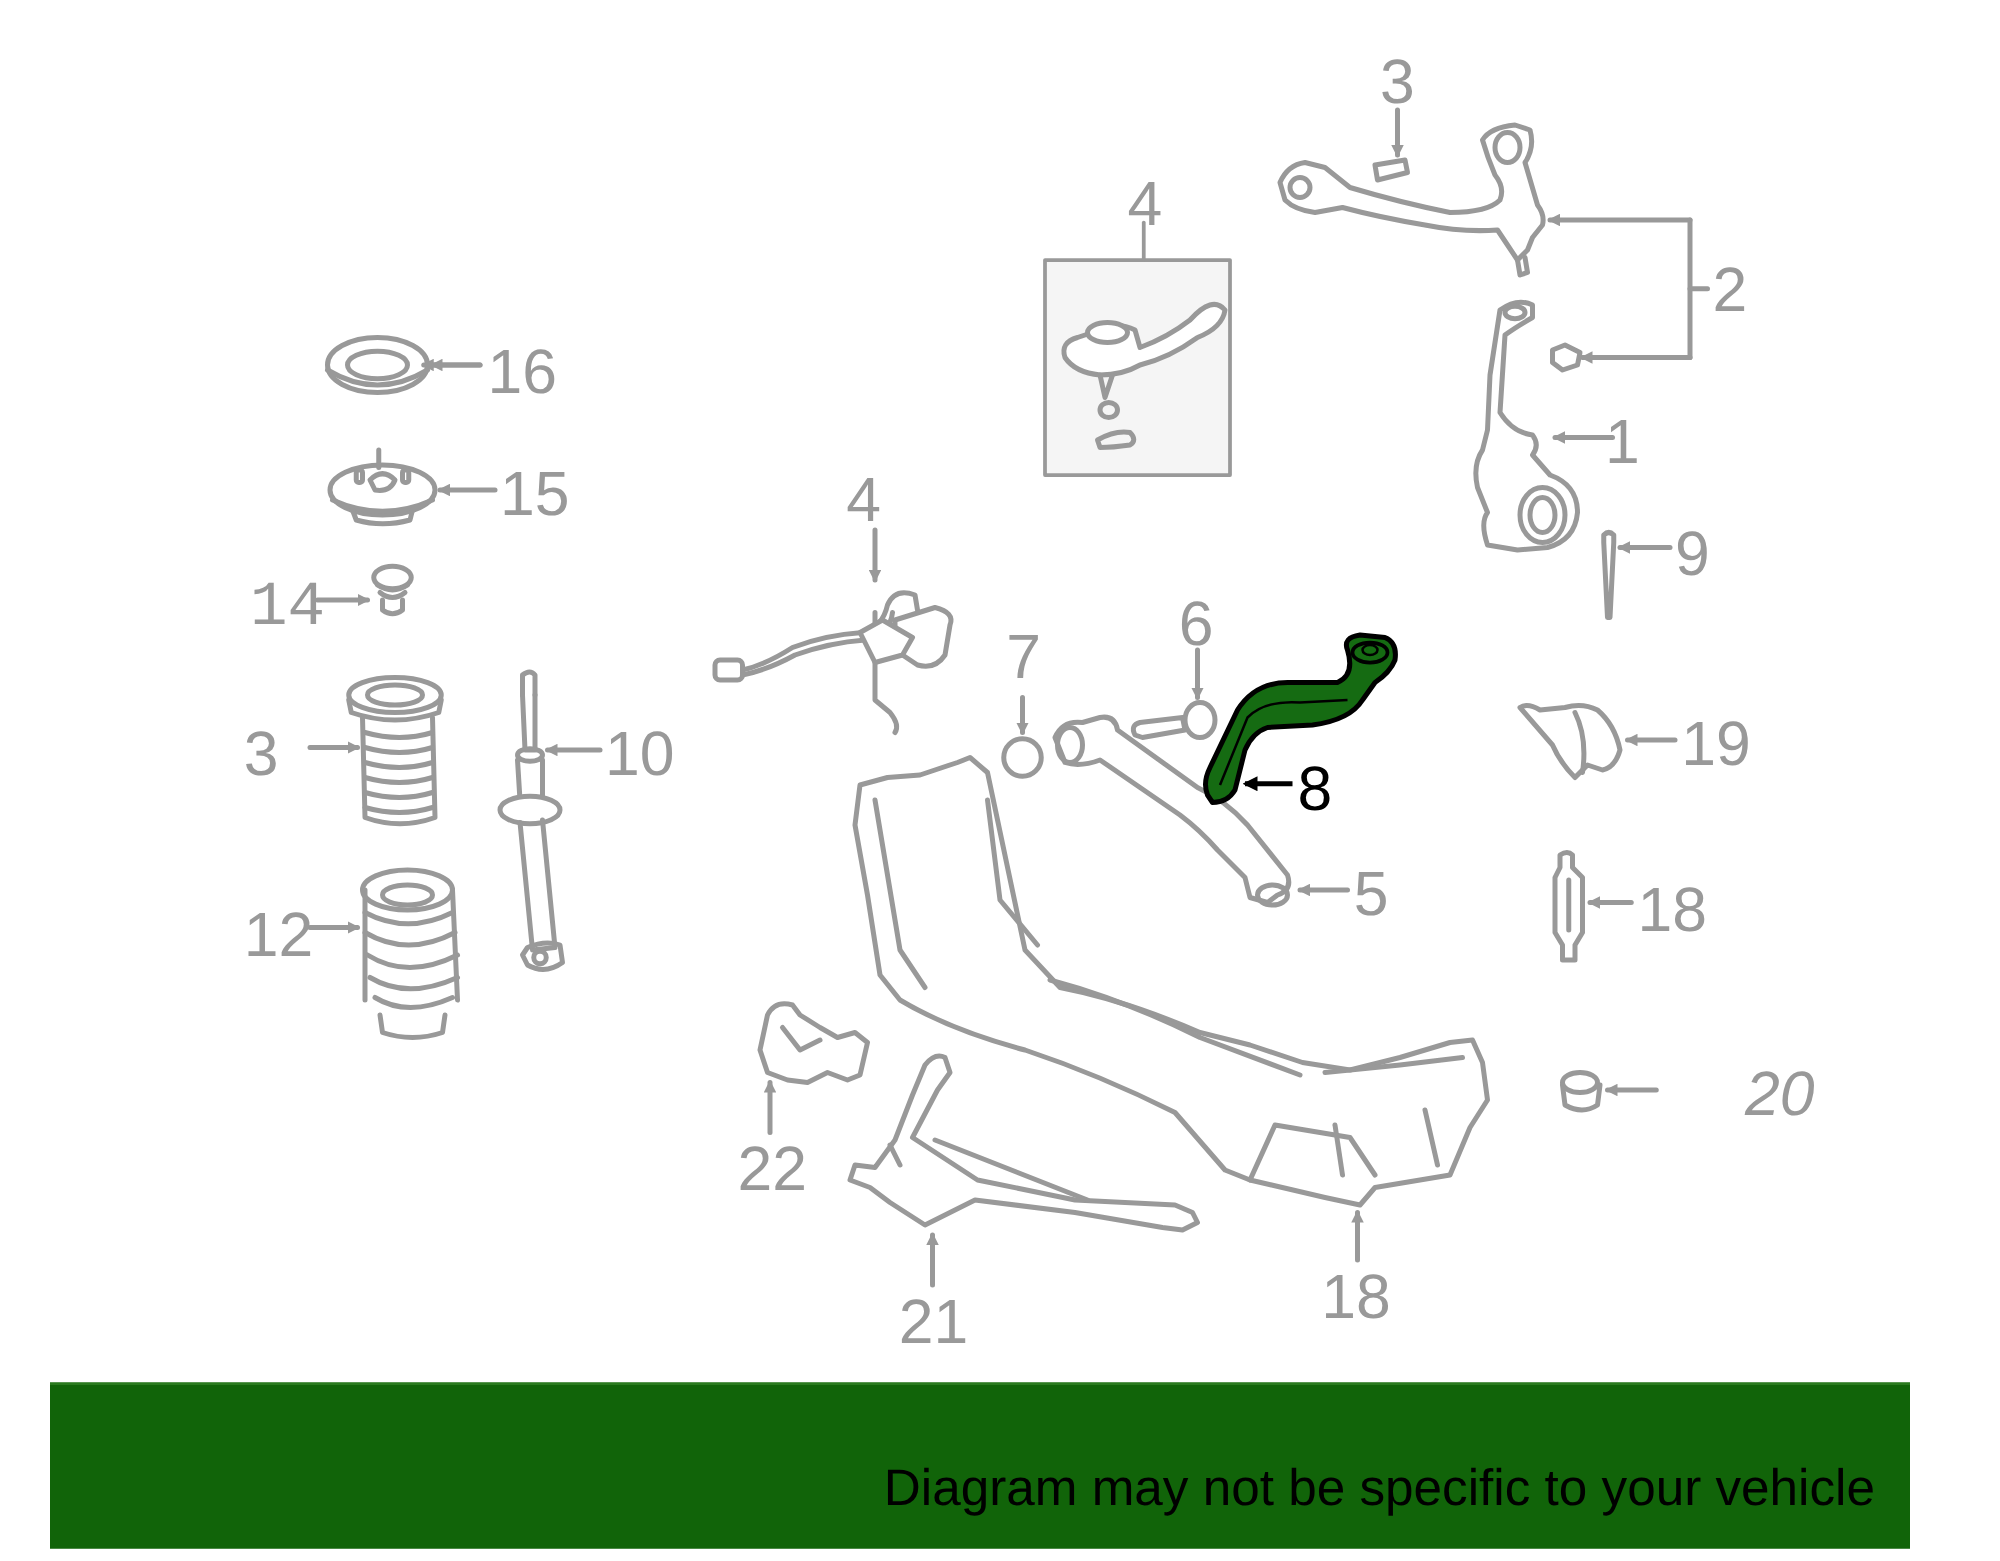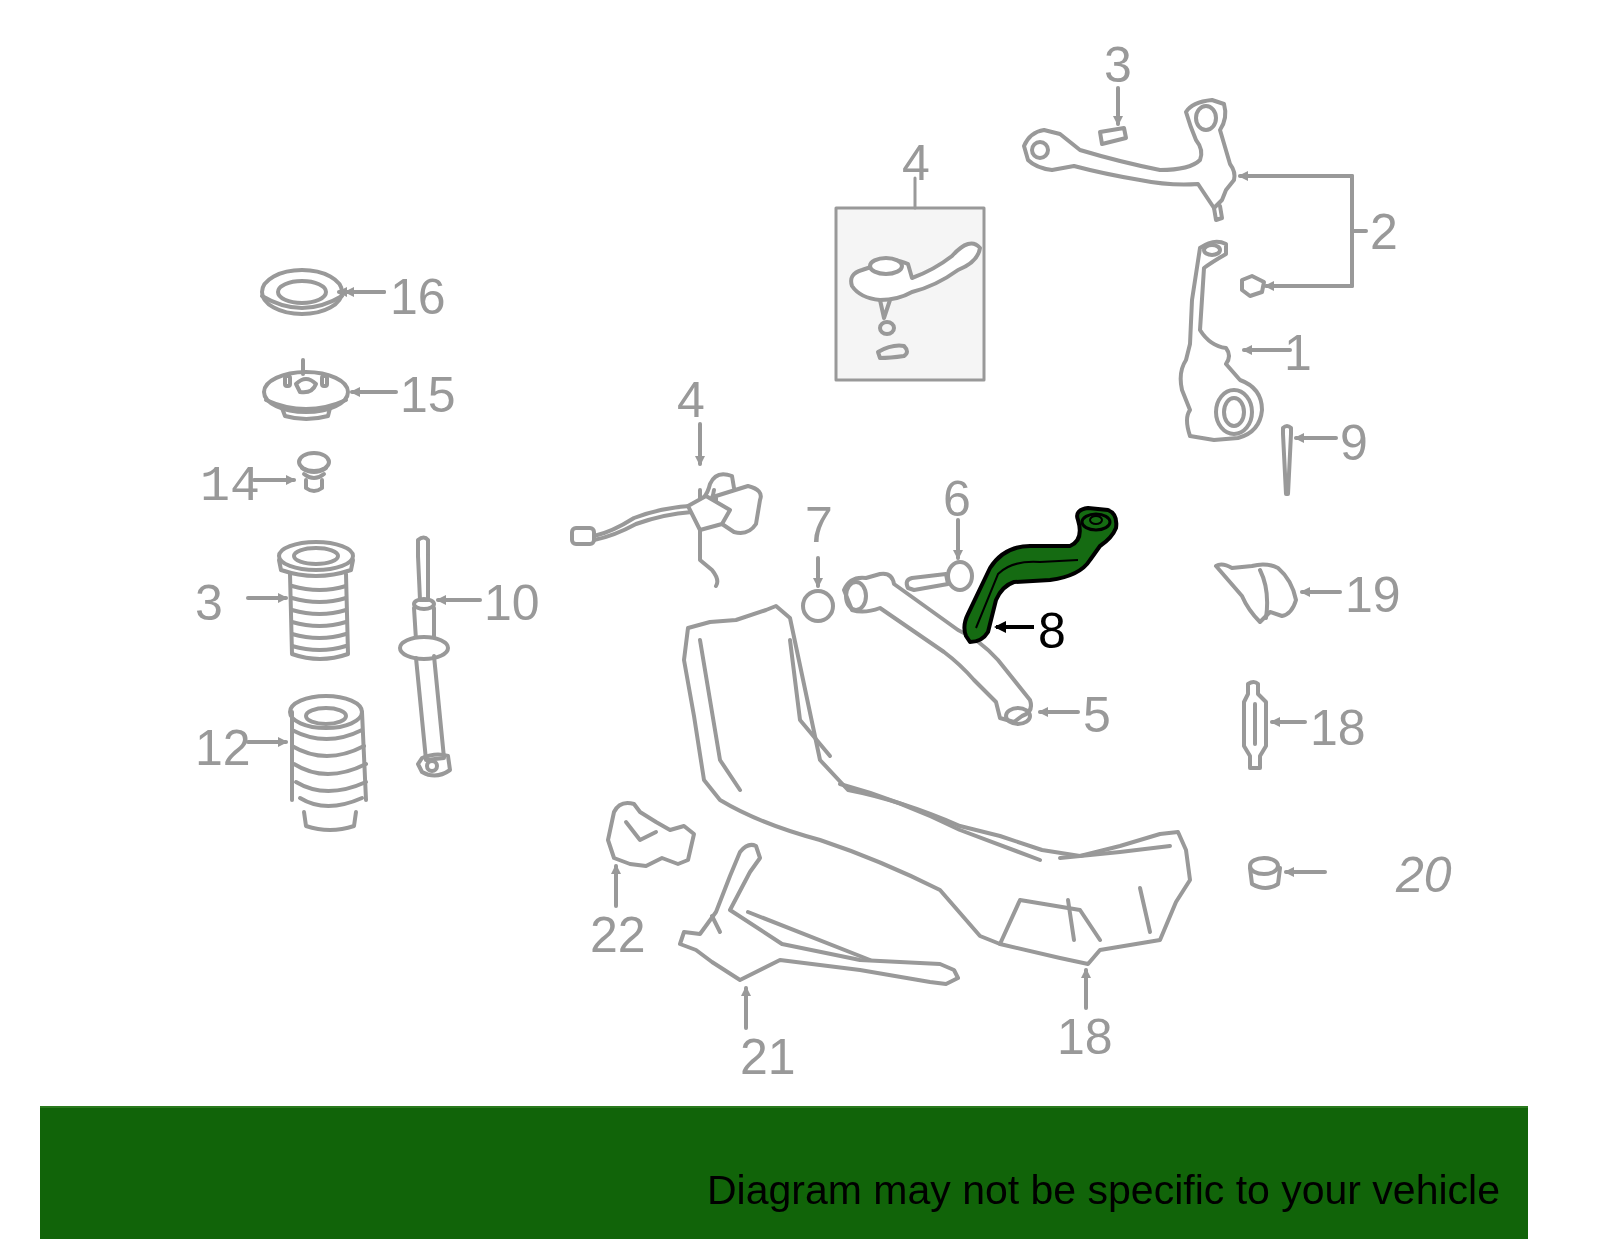--- a/index.html
+++ b/index.html
@@ -223,19 +223,19 @@
   <span class="callout" style="left:1345px;top:570px;">19</span>
   <span class="callout" style="left:195px;top:723px;">12</span>
   <span class="callout" style="left:195px;top:578px;">3</span>
   <span class="callout" style="left:200px;top:462px;font-family:Liberation Mono, monospace;">14</span>
   <span class="callout" style="left:400px;top:370px;">15</span>
   <span class="callout" style="left:390px;top:272px;">16</span>
   <span class="callout" style="left:677px;top:375px;">4</span>
   <span class="callout" style="left:1057px;top:1012px;">18</span>
   <span class="callout" style="left:1310px;top:703px;">18</span>
   <span class="callout" style="left:1396px;top:850px;font-style:italic;">20</span>
-  <span class="callout" style="left:719px;top:1032px;margin-left:21px;">21</span>
+  <span class="callout" style="left:719px;top:1032px;">21</span>
   <span class="callout" style="left:590px;top:910px;">22</span>
 </div>
 
 <div id="banner">
   <div id="bl2" class="banner-line">Diagram may not be specific to your vehicle</div>
 </div>
 
 </body></html>

